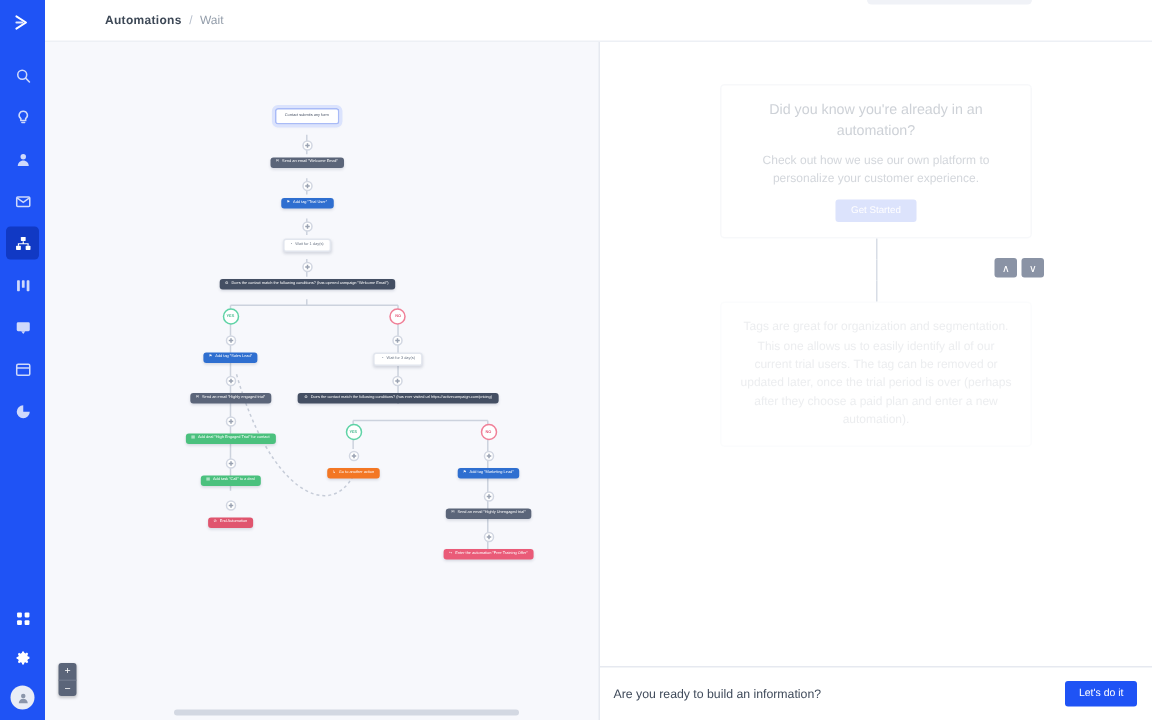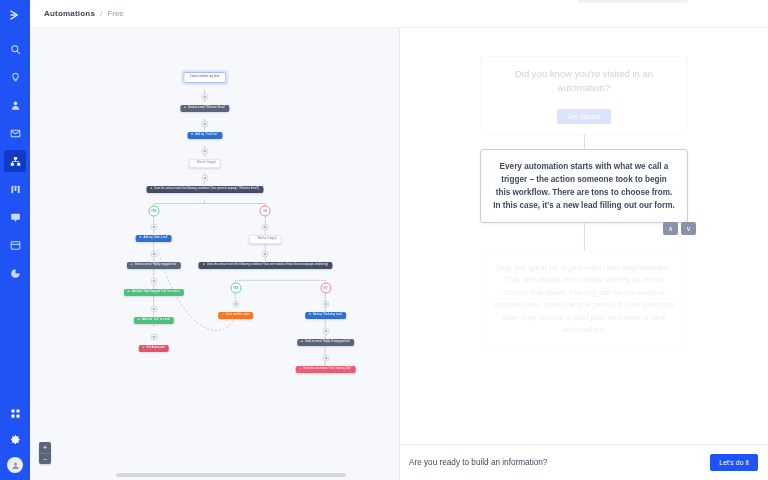--- a/index.html
+++ b/index.html
@@ -45,21 +45,21 @@
   }
 
   
   .main { flex: 1; display: flex; flex-direction: column; height: 480px; position: relative; }
   .topbar {
     height: 28px; background: #ffffff;
     display: flex; align-items: center; padding-left: 14px;
     border-bottom: 1px solid #edf0f5;
     flex: 0 0 28px; position: relative; z-index: 5;
   }
-  .crumb-current { font-size: 8px; color: #3d4856; font-weight: bold; letter-spacing: .2px; }
+  .crumb-current { font-size: 8px; color: #3d4856; font-weight: bold; letter-spacing: .2px; margin-left: 26px; }
   .crumb-sep { font-size: 8px; color: #b7bfcc; margin: 0 5px; }
   .crumb-link { font-size: 8px; color: #939daa; }
   .topbar-ghost {
     position: absolute; right: 80px; top: -6px;
     width: 110px; height: 9px; border-radius: 3px; background: #f0f2f7;
   }
 
   .body-row { flex: 1; display: flex; min-height: 0; }
 
   
@@ -313,21 +313,21 @@
       </div>
     </div>
   </nav>
 
   <div class="main">
 
     <header class="topbar">
       <div class="topbar-ghost"></div>
       <span class="crumb-current">Automations</span>
       <span class="crumb-sep">/</span>
-      <span class="crumb-link">Free</span>
+      <span class="crumb-link">Wait</span>
     </header>
 
     <div class="body-row">
 
       <section class="canvas">
         <svg class="flow" viewBox="0 0 370 452" preserveAspectRatio="none">
           <g stroke="#ccd2dd" stroke-width="1" fill="none">
             <path d="M175 62 V75"></path>
             <path d="M175 91 V102"></path>
             <path d="M175 118 V129"></path>
@@ -458,29 +458,27 @@
           <div>+</div>
           <div>−</div>
         </div>
         <div class="hscroll"></div>
       </section>
 
       <aside class="panel">
         <div class="panel-scroll">
 
           <div class="card muted">
-            <h3>Did you know you're visited in an automation?</h3>
+            <h3>Did you know you're already in an automation?</h3>
+            <p>Check out how we use our own platform to personalize your customer experience.</p>
             <button class="btn-get">Get Started</button>
           </div>
 
           <div class="connector"></div>
 
-          <div class="card active">
-            <p>Every automation starts with what we call a trigger – the action someone took to begin this workflow. There are tons to choose from. In this case, it's a new lead filling out our form.</p>
-          </div>
 
           <div style="position:relative;">
             <div class="connector"></div>
             <div class="nav-arrows" style="top:-1px;">
               <button class="arrow-btn">∧</button>
               <button class="arrow-btn">∨</button>
             </div>
           </div>
 
 

